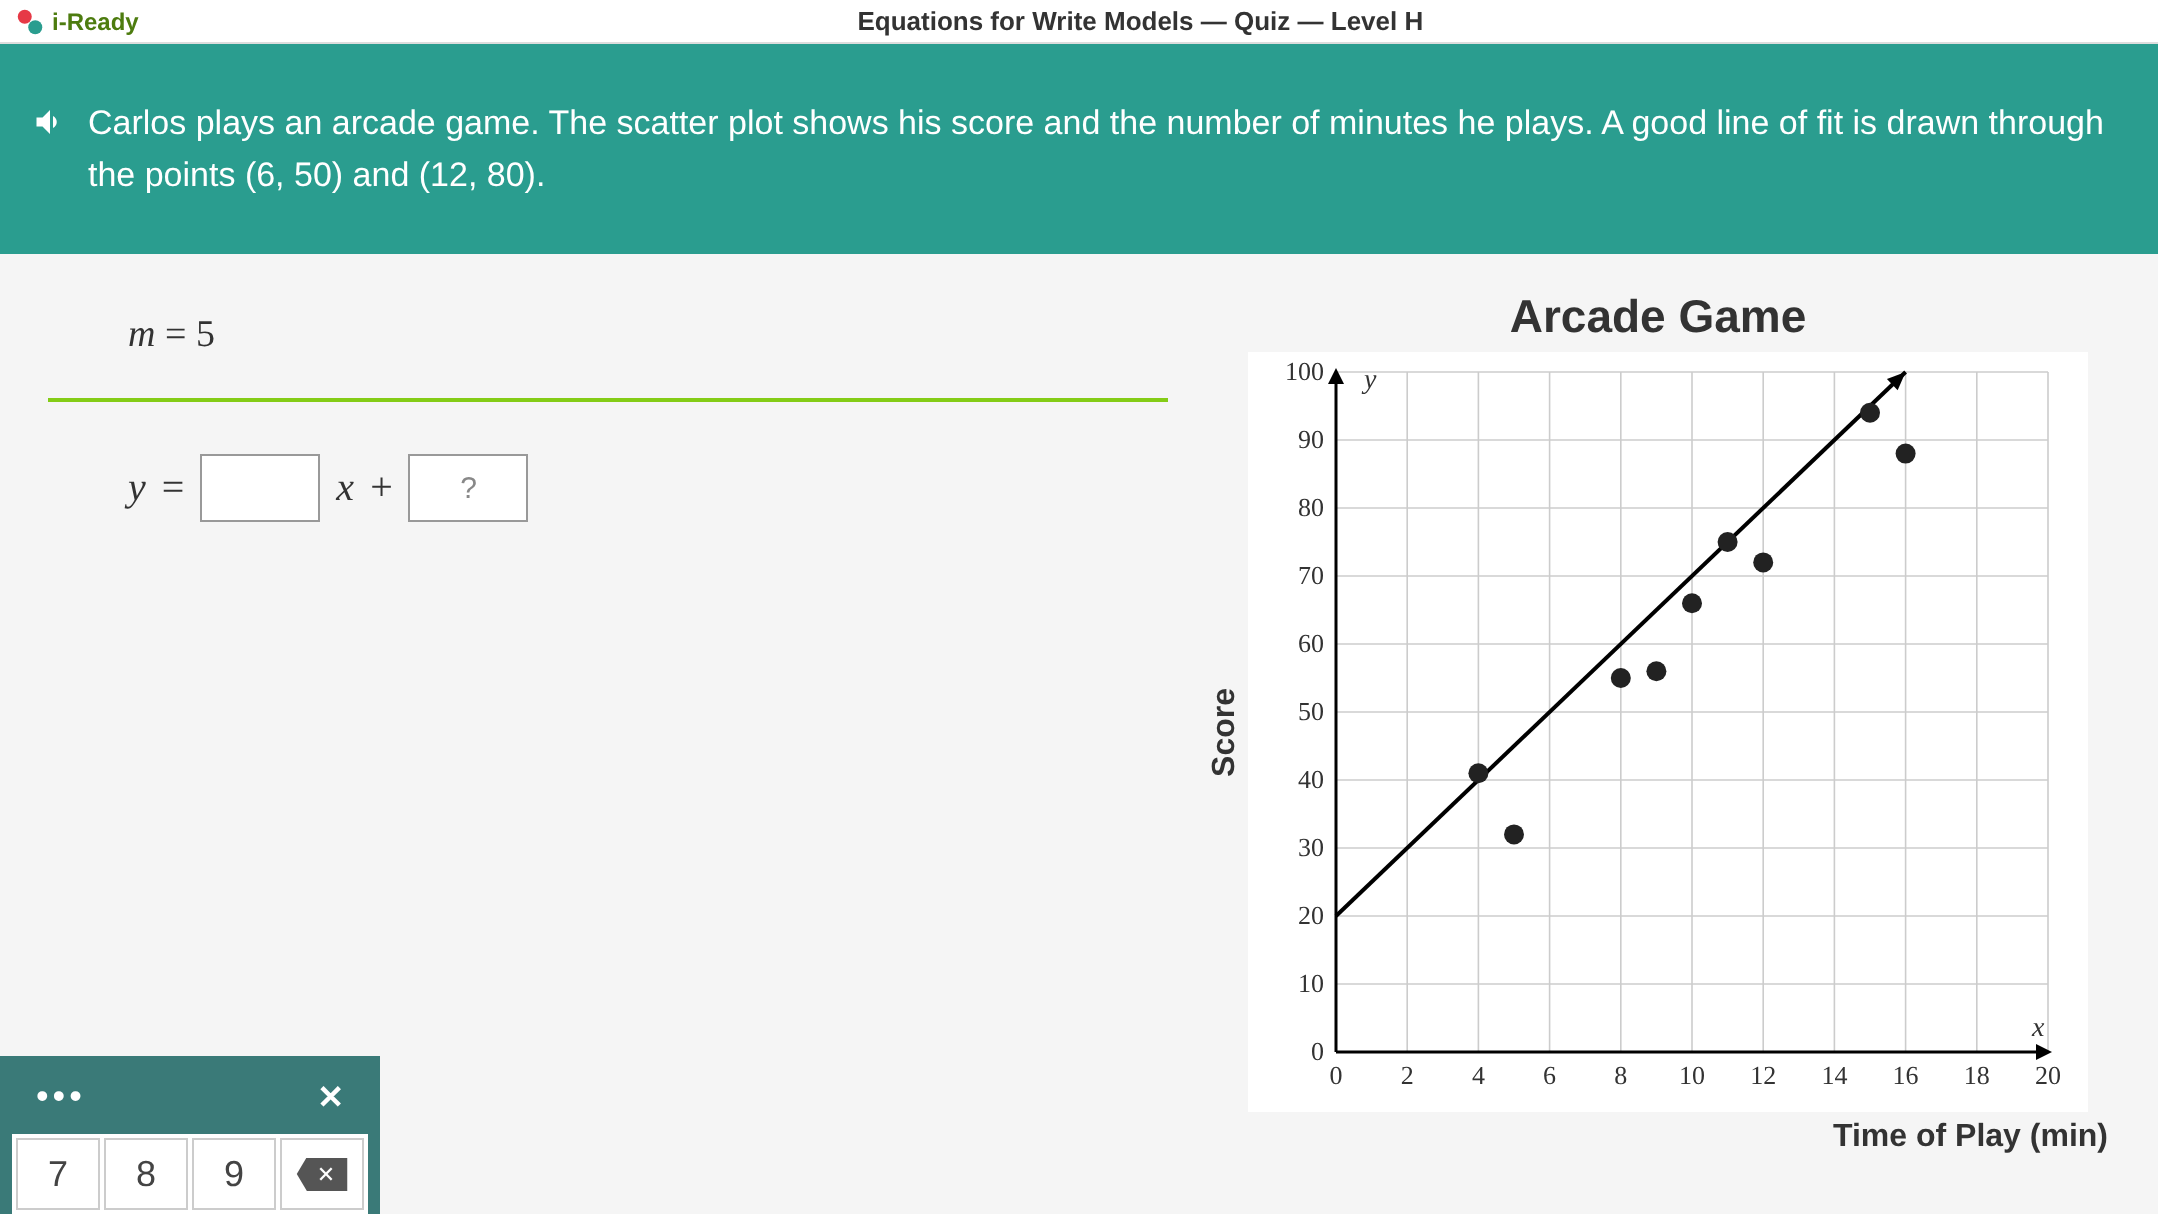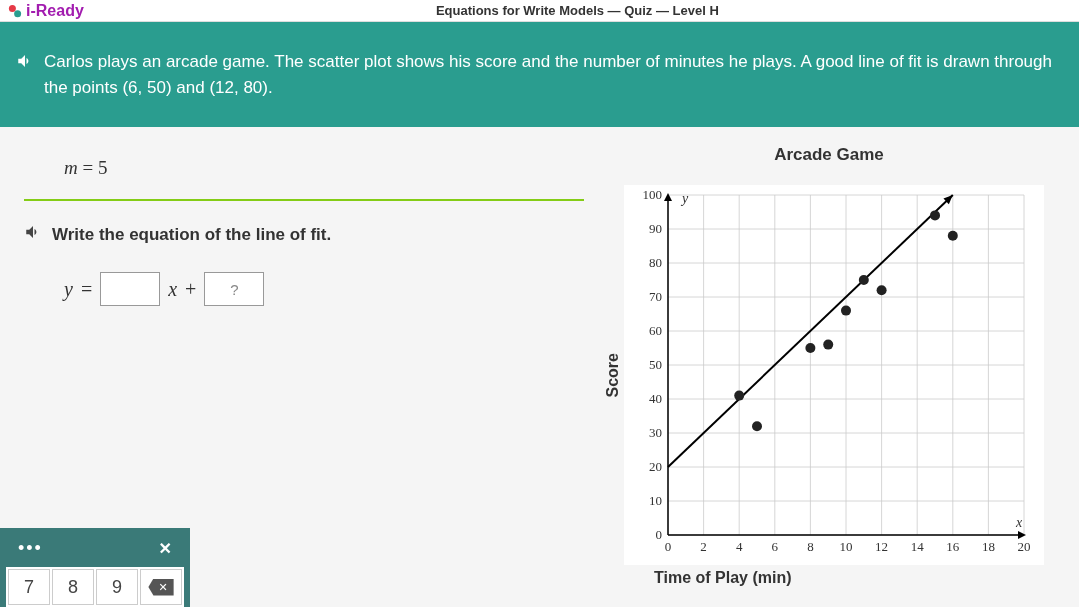--- a/index.html
+++ b/index.html
@@ -16,22 +16,22 @@
       height: 22px;
       display: flex;
       align-items: center;
       padding: 0 8px;
       border-bottom: 1px solid #ddd;
     }
     .logo {
       display: flex;
       align-items: center;
       font-weight: bold;
-      font-size: 16px;
-      color: #a21caf;
+      font-size: 12px;
+      color: #4d7c0f;
     }
     .logo-icon {
       width: 14px;
       height: 14px;
       margin-right: 4px;
       display: inline-block;
     }
     .breadcrumb {
       flex: 1;
       text-align: center;
@@ -106,38 +106,38 @@
       font-size: 15px;
     }
     .input-box.empty { color: transparent; }
     .right-panel {
       width: 450px;
       position: relative;
     }
     .chart-title {
       text-align: center;
       font-weight: bold;
-      font-size: 17px;
-      color: #333;
-      margin-bottom: 20px;
+      font-size: 23px;
+      color: #333;
+      margin-bottom: 4px;
     }
     .chart-wrap {
       display: flex;
       align-items: center;
     }
     .y-axis-label {
       writing-mode: vertical-rl;
       transform: rotate(180deg);
       font-weight: bold;
       font-size: 16px;
       color: #333;
       margin-right: 2px;
     }
     .x-axis-label {
-      text-align: left;
+      text-align: right;
       font-weight: bold;
       font-size: 16px;
       color: #333;
       margin-top: 4px;
       margin-left: 50px;
     }
     .chart-svg {
       background: #fff;
     }
     .keypad {
@@ -219,28 +219,20 @@
 </div>
 
 <div class="content-area">
   <div class="left-panel">
     <div class="given-values">
       <div>
         <span>m</span> <span class="eq">=</span> <span class="eq">5</span>
       </div>
     </div>
 
-    <div class="instruction">
-      <span>
-        <svg class="audio-svg audio-svg-dark" viewBox="0 0 24 24">
-            <path d="M3 9v6h4l5 5V4L7 9H3zm13.5 3c0-1.8-1-3.3-2.5-4v8c1.5-.7 2.5-2.2 2.5-4z"></path>
-          </svg>
-      </span>
-      <span>Write the equation of the line of fit.</span>
-    </div>
 
     <div class="equation-input">
       <span>y</span>
       <span style="font-style:normal">=</span>
       <div class="input-box empty"></div>
       <span>x</span>
       <span style="font-style:normal">+</span>
       <div class="input-box">?</div>
     </div>
   </div>

